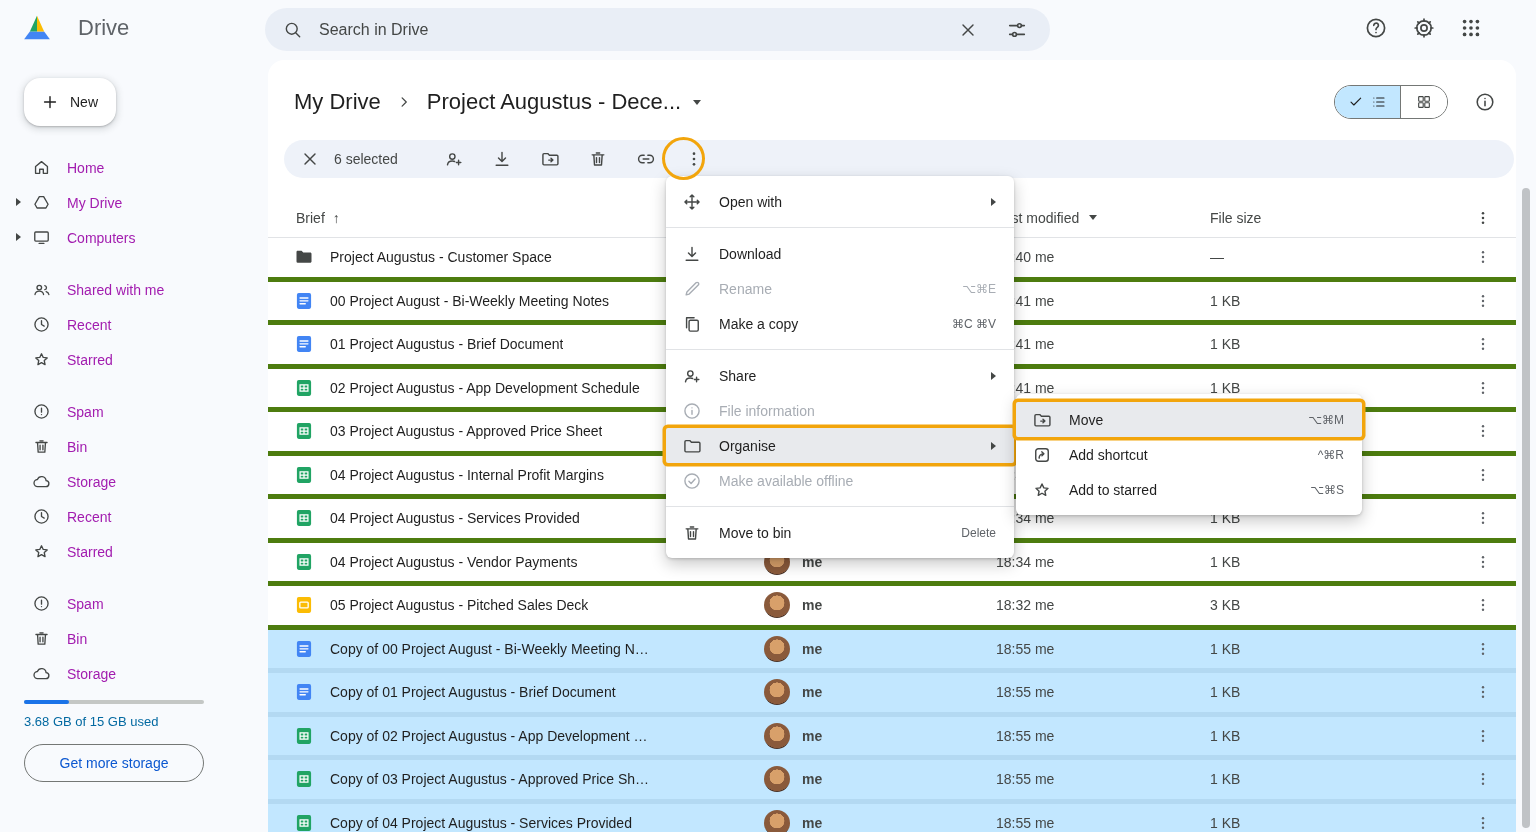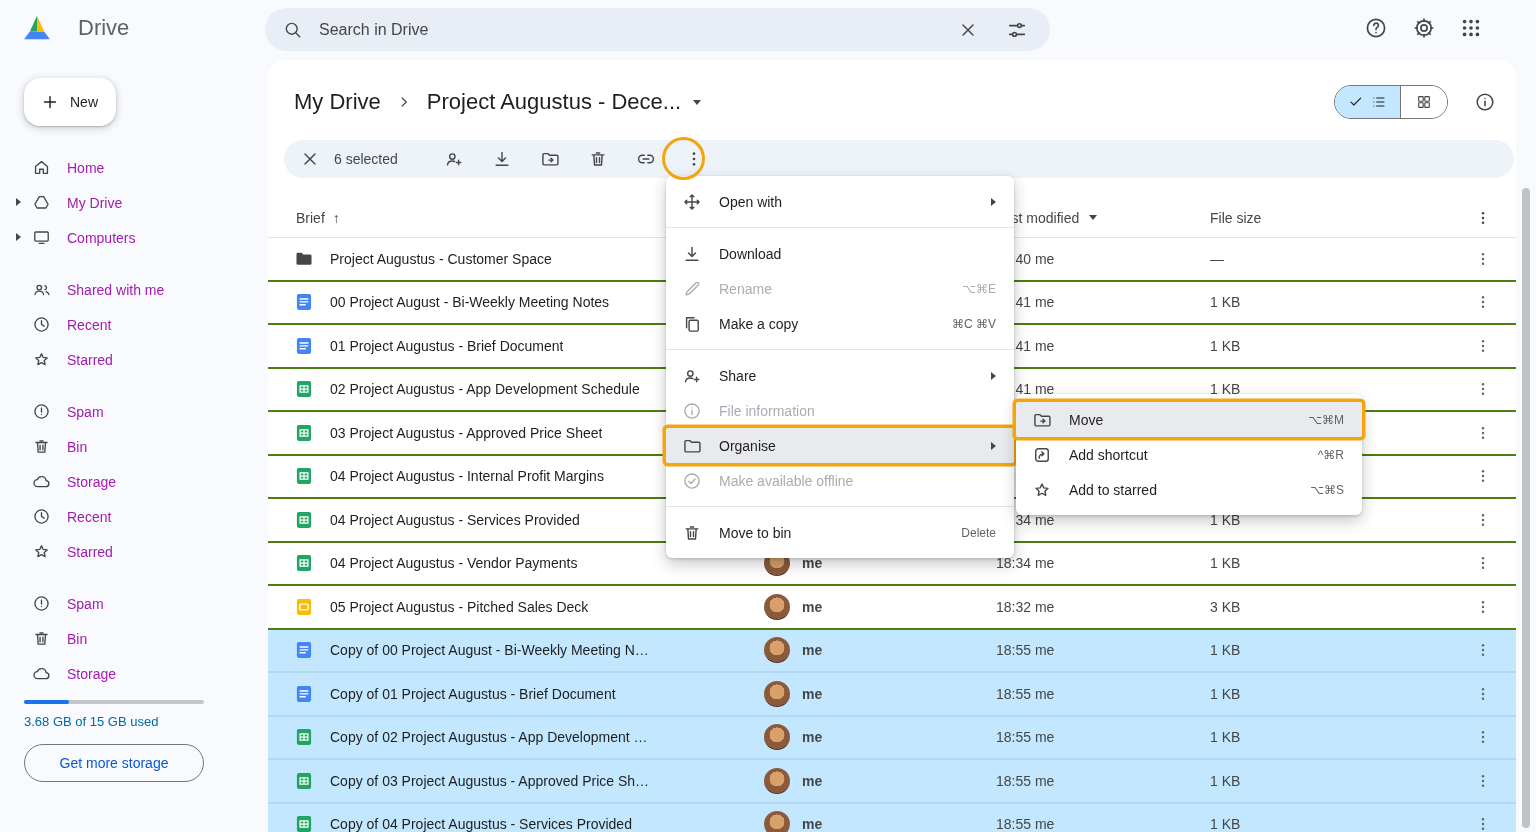--- a/index.html
+++ b/index.html
@@ -59,21 +59,21 @@
     grid-template-columns:460px 268px 210px 230px 1fr; align-items:center;
     font-size:14px; font-weight:500; color:#444746; border-bottom:1px solid #e1e3e6; }
   .thead .hc { display:flex; align-items:center; gap:8px; }
   .hc.h-name { padding-left:28px; }
   .hc.h-owner { padding-left:36px; }
   .hc.h-size { padding-left:4px; }
   .hc.h-menu { justify-content:flex-end; padding-right:24px; }
   .sort-asc { font-size:14px; }
   .rows { position:absolute; top:178px; left:0; right:0; bottom:0; }
   .row { height:43.5px; display:grid; grid-template-columns:460px 268px 210px 230px 1fr;
-    align-items:center; border-bottom:2px solid #4d7c0f; font-size:14px; }
+    align-items:center; border-bottom:5px solid #4d7c0f; font-size:14px; }
   .row.sel { background:#c2e7ff; border-bottom-color:#b3d9f2; }
   .cell.name { display:flex; align-items:center; gap:16px; padding-left:26px; font-weight:500; overflow:hidden; }
   .name-text { max-width:322px; white-space:nowrap; overflow:hidden; text-overflow:ellipsis; }
   .cell.owner { display:flex; align-items:center; gap:12px; padding-left:36px; color:#444746;font-weight:bold; }
   .cell.mod, .cell.size { color:#444746; }
   .cell.size { padding-left:4px; }
   .cell.dots { display:flex; justify-content:flex-end; padding-right:24px; color:#5f6368; cursor:pointer; }
   .avatar { width:26px; height:26px; border-radius:50%;
     background:radial-gradient(circle at 50% 42%, #d8a06a 0 37%, #8a5a3b 38% 70%, #4a3226 71%); }
   .fic { display:flex; flex:none; }

